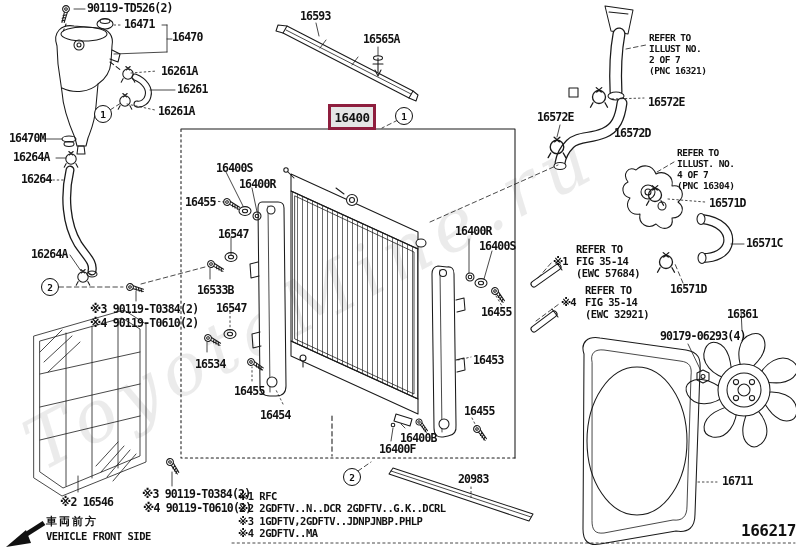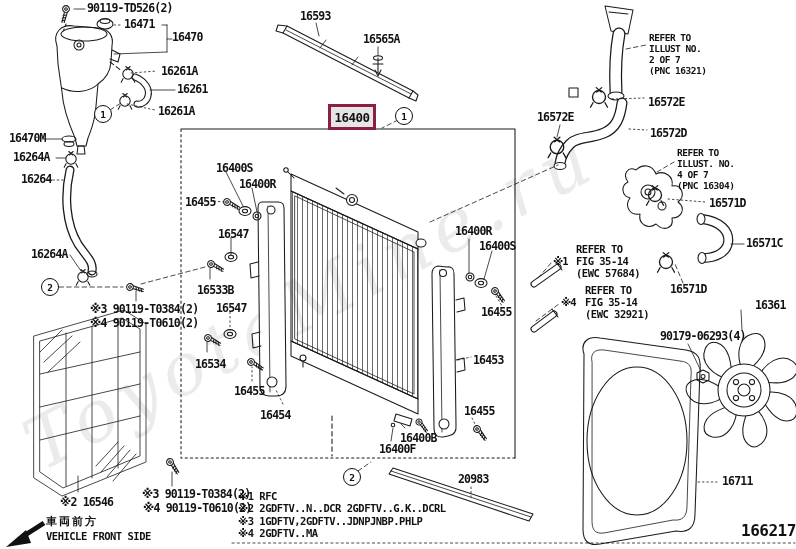--- a/index.html
+++ b/index.html
@@ -278,26 +278,26 @@
       <div class="plabel" style="left: 260px; top: 410px;">16454</div>
       <div class="plabel" style="left: 455px; top: 226px;">16400R</div>
       <div class="plabel" style="left: 479px; top: 241px;">16400S</div>
       <div class="plabel" style="left: 481px; top: 307px;">16455</div>
       <div class="plabel" style="left: 473px; top: 355px;">16453</div>
       <div class="plabel" style="left: 464px; top: 406px;">16455</div>
       <div class="plabel" style="left: 400px; top: 433px;">16400B</div>
       <div class="plabel" style="left: 379px; top: 444px;">16400F</div>
       <div class="plabel" style="left: 458px; top: 474px;">20983</div>
       <div class="plabel" style="left: 648px; top: 97px;">16572E</div>
-      <div class="plabel" style="left: 650px; top: 128px;">16572D</div>
+      <div class="plabel" style="left: 614px; top: 128px;">16572D</div>
       <div class="plabel" style="left: 537px; top: 112px;">16572E</div>
       <div class="plabel" style="left: 709px; top: 198px;">16571D</div>
       <div class="plabel" style="left: 746px; top: 238px;">16571C</div>
       <div class="plabel" style="left: 670px; top: 284px;">16571D</div>
-      <div class="plabel" style="left: 727px; top: 300px; margin-left: 28px;">16361</div>
+      <div class="plabel" style="left: 727px; top: 309px;">16361</div>
       <div class="plabel" style="left: 660px; top: 331px;">90179-06293(4)</div>
       <div class="plabel" style="left: 722px; top: 476px;">16711</div>
       <div class="plabel" style="left: 60px; top: 497px;">※2 16546</div>
       <div class="plabel" style="left: 142px; top: 489px;">※3 90119-T0384(2)</div>
       <div class="plabel" style="left: 143px; top: 503px;">※4 90119-T0610(2)</div>
       <div class="plabel" style="left: 90px; top: 304px;">※3 90119-T0384(2)</div>
       <div class="plabel" style="left: 90px; top: 318px;">※4 90119-T0610(2)</div>
       <div class="circ" style="left: 103px; top: 114px;">1</div>
       <div class="circ" style="left: 404px; top: 116px;">1</div>
       <div class="circ" style="left: 50px; top: 287px;">2</div>

